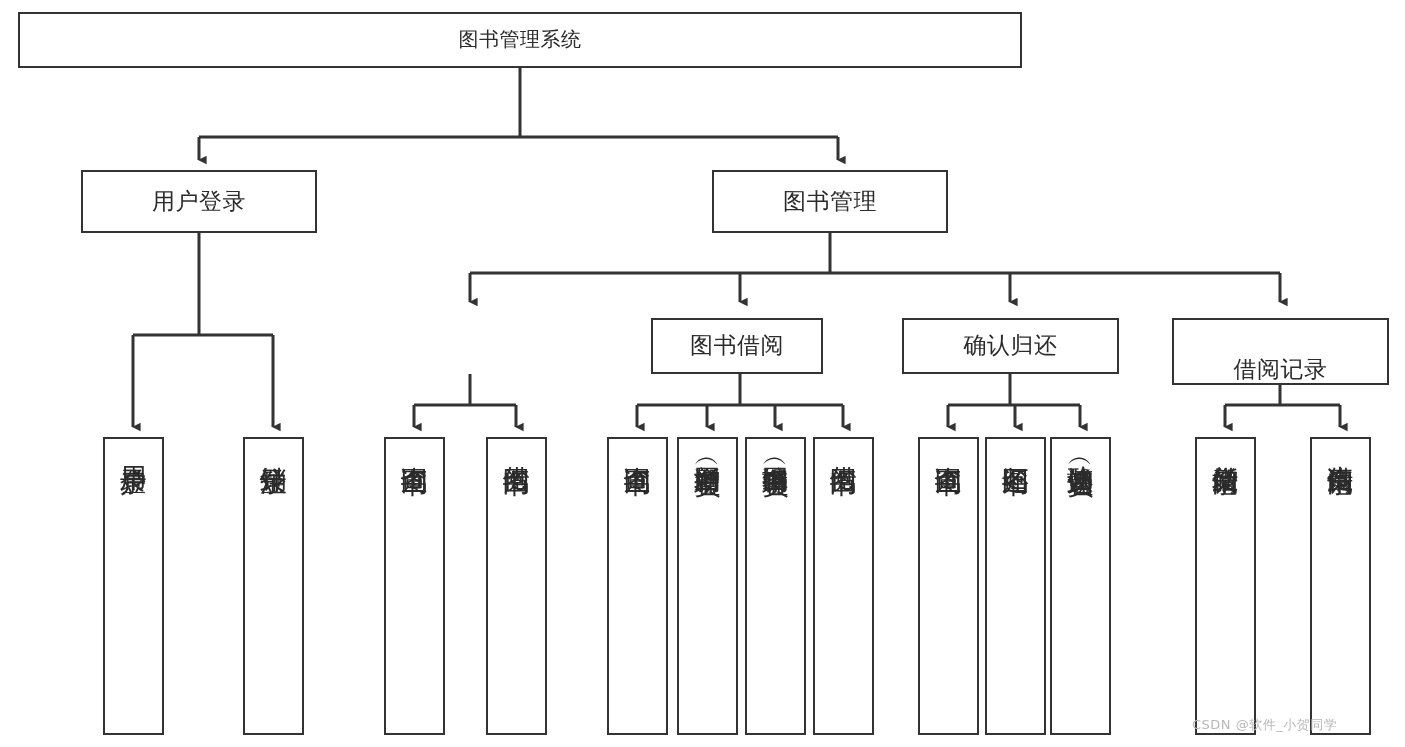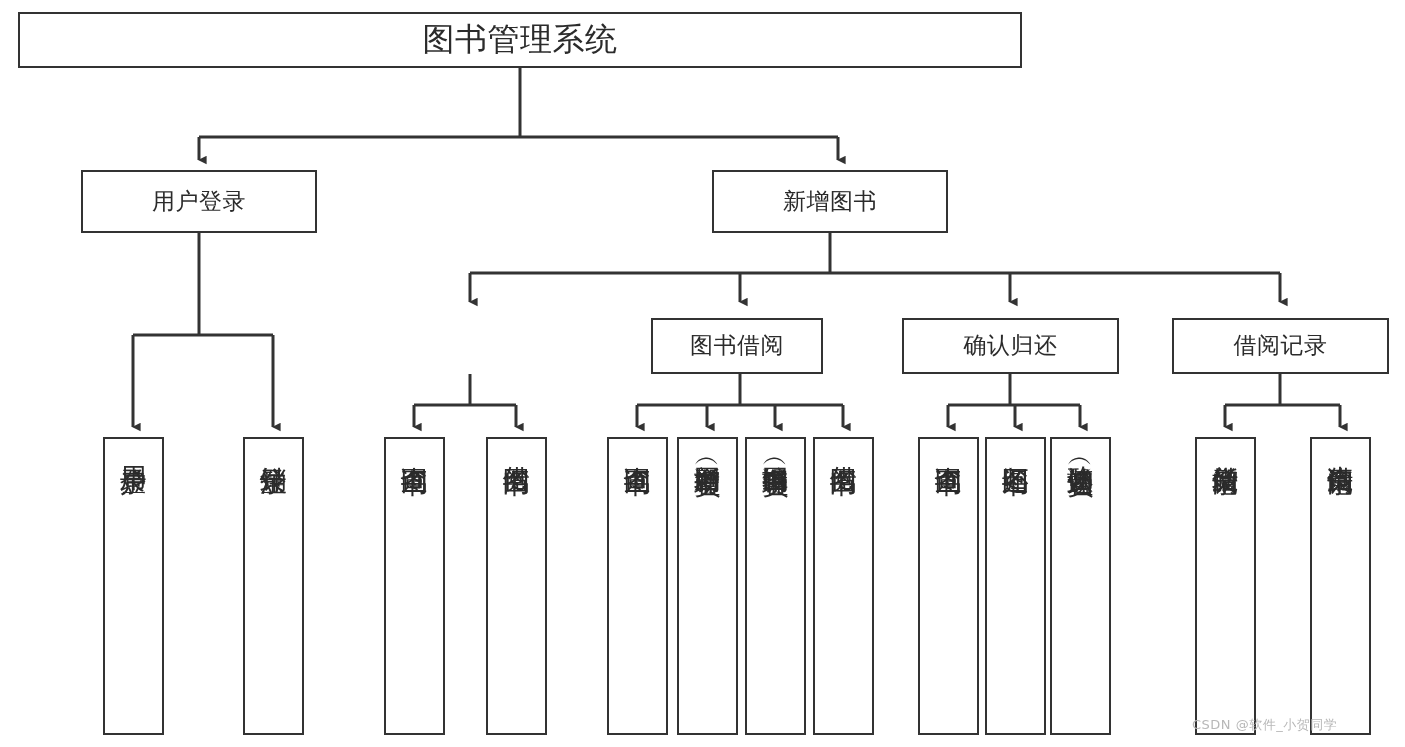--- a/index.html
+++ b/index.html
@@ -42,21 +42,21 @@
     line-height: 1.18;
     color: #2b2b2b;
   }
   
   .node.horiz .node-label {
     font-size: 23px;
     letter-spacing: 0.5px;
     white-space: nowrap;
   }
   .node.root .node-label {
-    font-size: 32px;
+    font-size: 20px;
   }
   
   .node.vert {
     align-items: flex-start;
     padding-top: 6px;
   }
   .node.vert .node-label {
     writing-mode: vertical-rl;
     text-orientation: upright;
     font-size: 27px;
@@ -132,30 +132,30 @@
   </svg>
 
   <div class="node horiz root" style="left:18px; top:12px; width:1004px; height:56px;">
     <span class="node-label">图书管理系统</span>
   </div>
 
   <div class="node horiz" style="left:81px; top:170px; width:236px; height:63px;">
     <span class="node-label">用户登录</span>
   </div>
   <div class="node horiz" style="left:712px; top:170px; width:236px; height:63px;">
-    <span class="node-label">新增图书</span>
+    <span class="node-label">图书管理</span>
   </div>
 
   <div class="node horiz" style="left:651px; top:318px; width:172px; height:56px;">
     <span class="node-label">图书借阅</span>
   </div>
   <div class="node horiz" style="left:902px; top:318px; width:217px; height:56px;">
     <span class="node-label">确认归还</span>
   </div>
-  <div class="node horiz" style="left:1172px; top:318px; width:217px; height:56px;">
+  <div class="node horiz" style="left:1172px; top:318px; width:217px; height:67px;align-items:flex-end;">
     <span class="node-label">借阅记录</span>
   </div>
 
   <div class="node vert" style="left:103px; top:437px; width:61px; height:298px;">
     <span class="node-label">用户登录</span>
   </div>
   <div class="node vert" style="left:243px; top:437px; width:61px; height:298px;">
     <span class="node-label">注销登录</span>
   </div>
 

